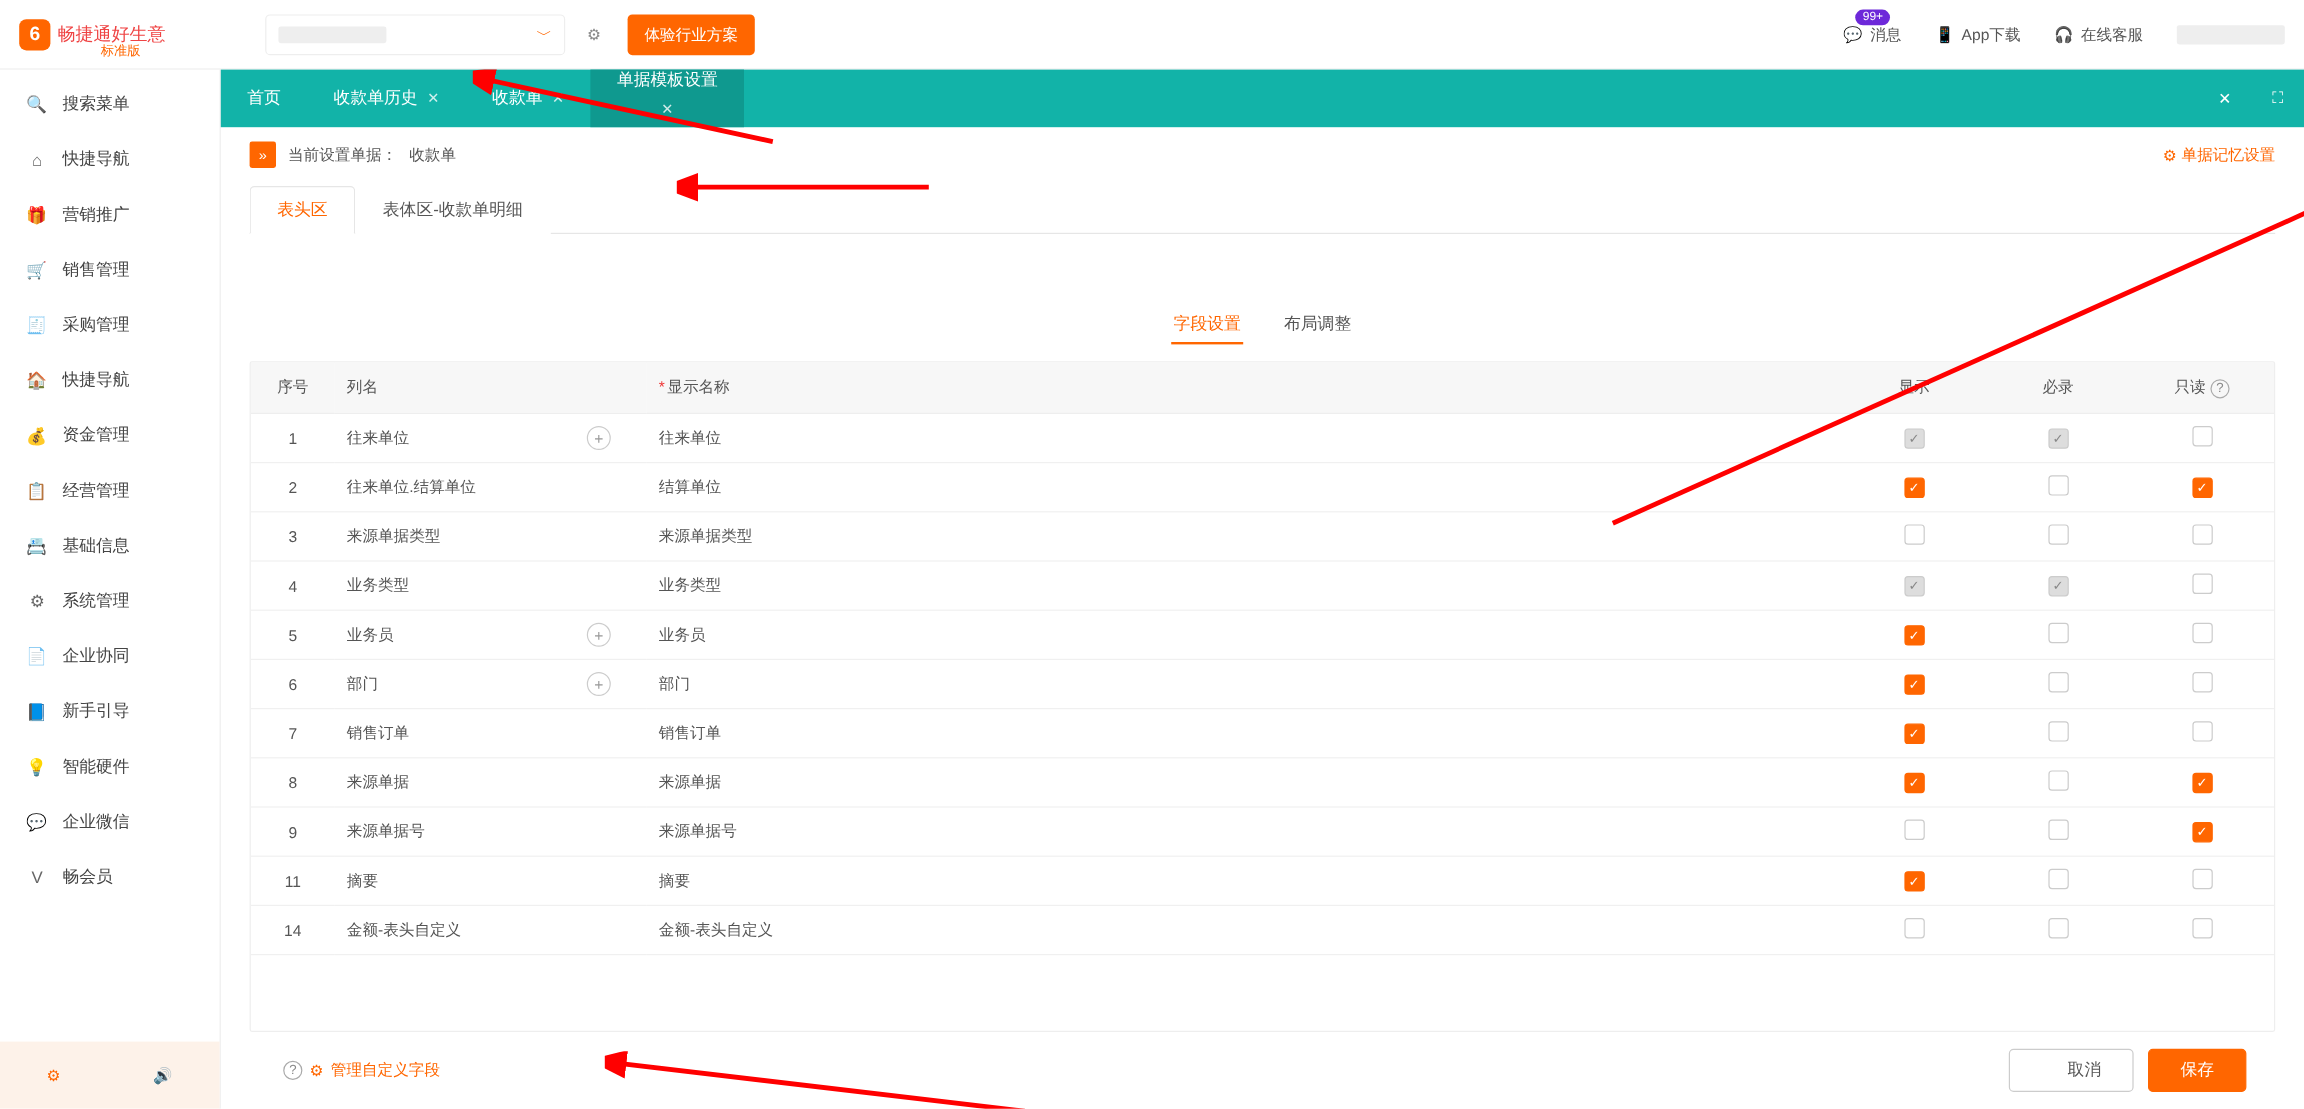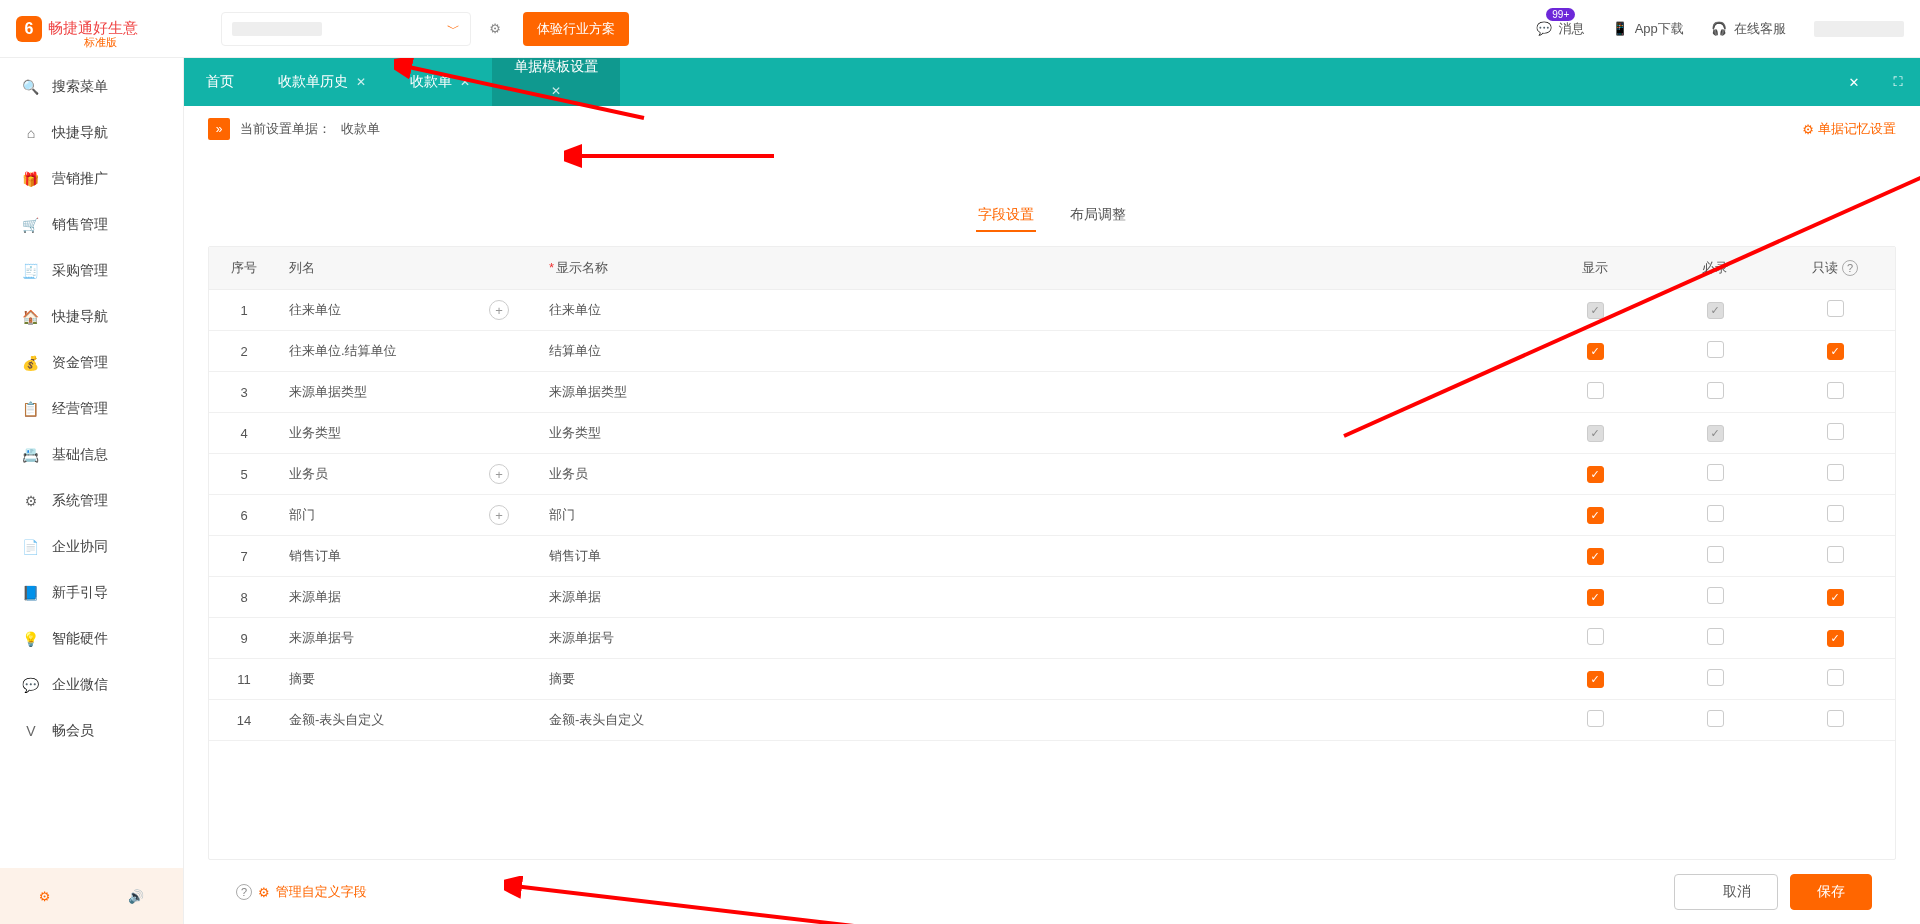--- a/index.html
+++ b/index.html
@@ -223,20 +223,24 @@
         <div class="toggle-btn">»</div>
         <span>当前设置单据：</span>
         <span>收款单</span>
         <div style="flex:1"></div>
         <div class="memory-link">
           <span>⚙</span>
           <span>单据记忆设置</span>
         </div>
       </div>
 
+      <div class="section-tabs" id="section-tabs">
+            <div class="section-tab active">表头区</div>
+            <div class="section-tab">表体区-收款单明细</div>
+          </div>
       <div class="inner-tabs" id="inner-tabs">
             <div class="inner-tab active">字段设置</div>
             <div class="inner-tab">布局调整</div>
           </div>
 
       <div class="table-wrap">
         <div class="table-scroll">
           <table>
             <thead>
                   <tr>

